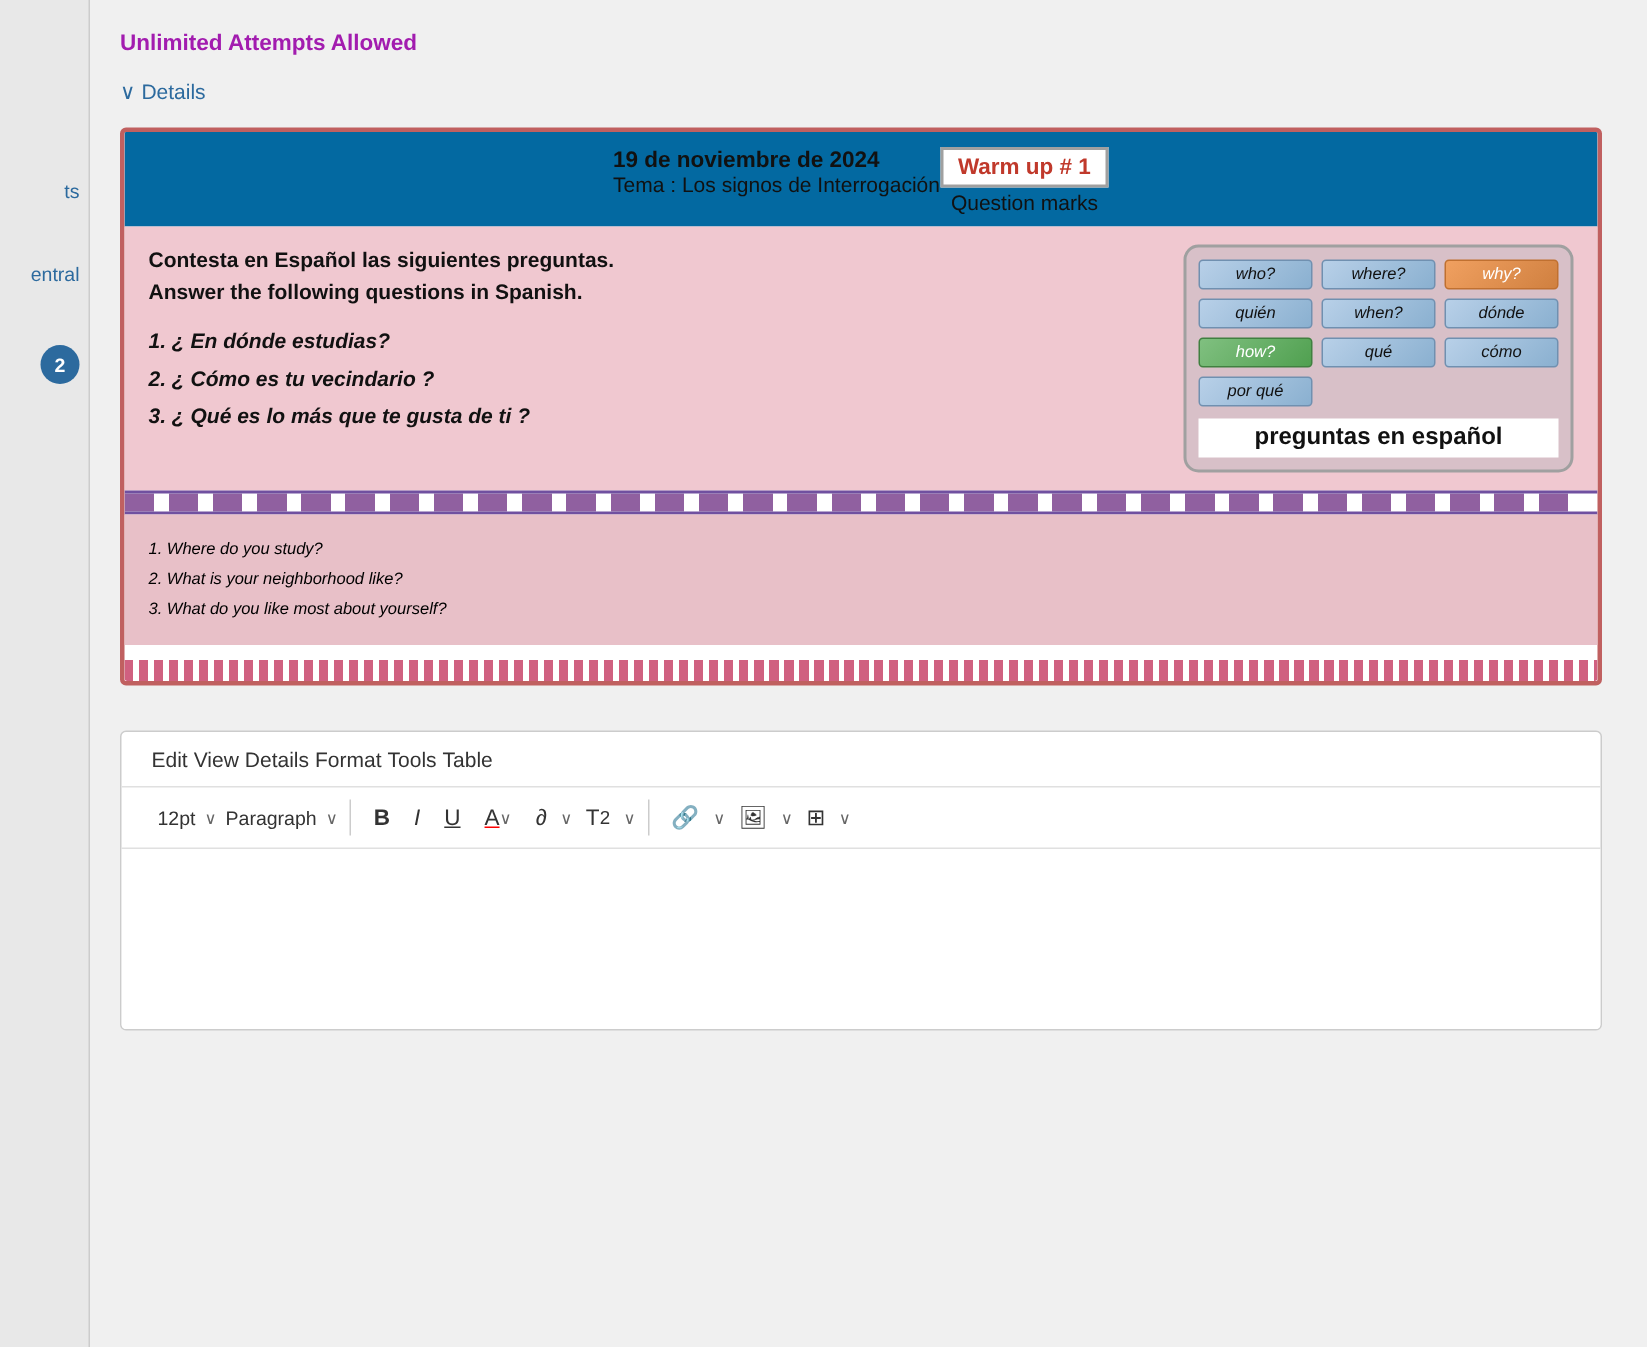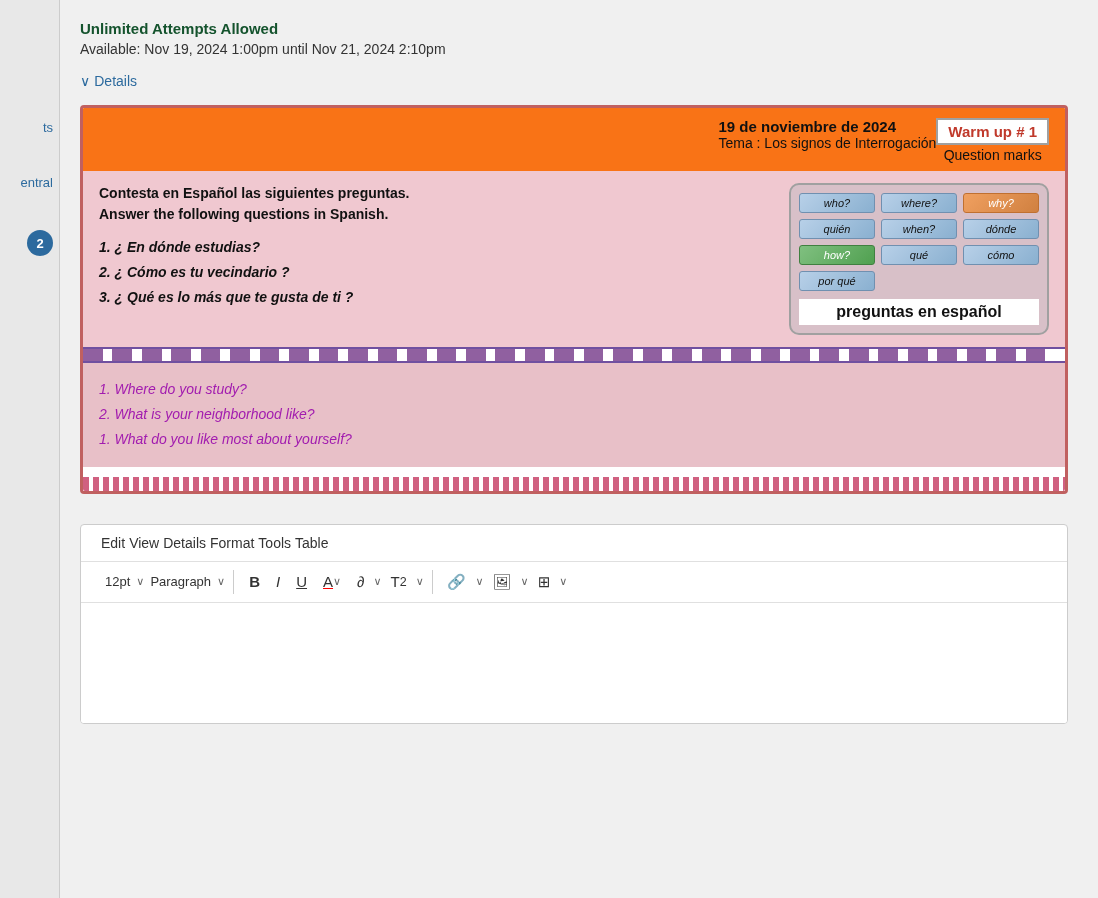--- a/index.html
+++ b/index.html
@@ -56,21 +56,21 @@
       padding: 20px 30px 20px 20px;
     }
 
     .header-info {
       margin-bottom: 16px;
     }
 
     .header-info .unlimited {
       font-size: 15px;
       font-weight: bold;
-      color: #14532d;
+      color: #a21caf;
       margin-bottom: 4px;
     }
 
     .header-info .available {
       font-size: 14px;
       color: #333;
     }
 
     .details-toggle {
       font-size: 14px;
@@ -85,24 +85,24 @@
     
     .warmup-card {
       border: 3px solid #c06060;
       border-radius: 4px;
       overflow: hidden;
       margin-bottom: 30px;
       background: white;
     }
 
     .warmup-header {
-      background: #f97316;
+      background: #0369a1;
       padding: 10px 16px 8px 16px;
       display: flex;
-      justify-content: flex-end;
+      justify-content: center;
       align-items: flex-start;
     }
 
     .warmup-title-left {
       font-size: 14px;
       color: #111;
     }
 
     .warmup-title-left .date-line {
       font-weight: bold;
@@ -258,22 +258,22 @@
       border-top: 2px solid #7050a0;
       border-bottom: 2px solid #7050a0;
     }
 
     .warmup-footer {
       background: #e8c0c8;
       padding: 14px 16px;
     }
 
     .warmup-footer-questions {
-      font-size: 14px;
-      color: #a21caf;
+      font-size: 11px;
+      color: #000000;
       line-height: 1.8;
       font-style: italic;
     }
 
     .warmup-bottom-dots {
       height: 14px;
       background: repeating-linear-gradient(
         to right,
         #d06080 0px, #d06080 6px,
         transparent 6px, transparent 10px
@@ -371,21 +371,20 @@
   <div class="left-sidebar">
     <span class="sidebar-label">ts</span>
     <span class="sidebar-label">entral</span>
     <div class="circle-badge">2</div>
   </div>
 
   <div class="main-content">
 
     <div class="header-info">
       <div class="unlimited">Unlimited Attempts Allowed</div>
-      <div class="available">Available: Nov 19, 2024 1:00pm until Nov 21, 2024 2:10pm</div>
     </div>
 
     <div class="details-toggle">
       <span>∨</span>
       <span>Details</span>
     </div>
 
     <div class="warmup-card">
 
       <div class="warmup-header">
@@ -436,21 +435,21 @@
           </div>
         </div>
       </div>
 
       <div class="warmup-divider"></div>
 
       <div class="warmup-footer">
         <div class="warmup-footer-questions">
           <div>1.   Where do you study?</div>
           <div>2.   What is your neighborhood like?</div>
-          <div>1.   What do you like most about yourself?</div>
+          <div>3.   What do you like most about yourself?</div>
         </div>
       </div>
 
       <div class="warmup-bottom-dots"></div>
     </div>
 
     <div class="editor-container">
 
       <div class="editor-menubar">
         <span class="menu-item">Edit</span>

